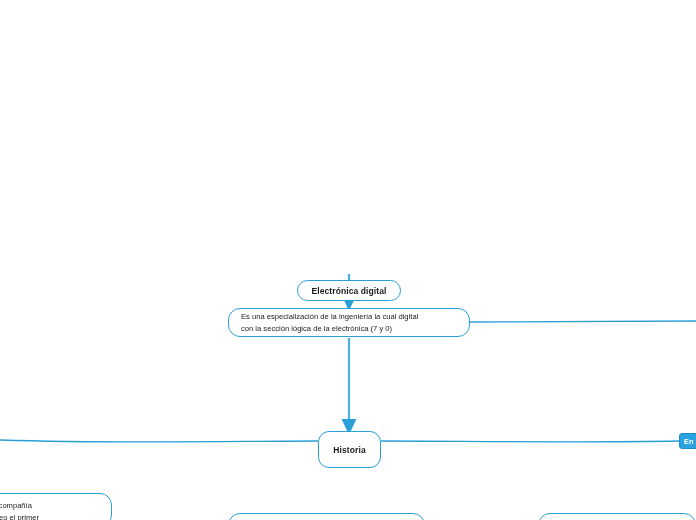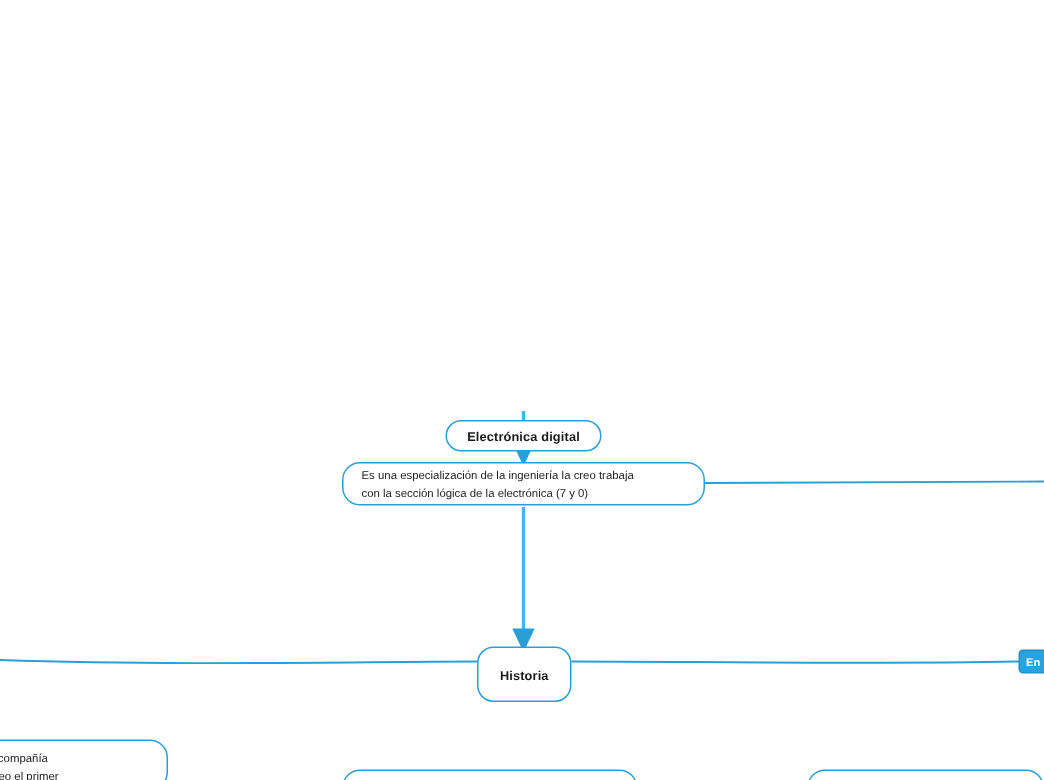--- a/index.html
+++ b/index.html
@@ -164,21 +164,21 @@
 
     <path d="M381,441 C460,441 580,443 680,441" fill="none" stroke="#2a9fd6" stroke-width="1.3"></path>
   </svg>
 
   <div class="node pill" id="node-root">
     <span>Electrónica digital</span>
   </div>
 
   <div class="node box" id="node-definition">
     <span class="txt">
-      <span>Es una especialización de la ingeniería la creo trabaja</span><br>
+      <span>Es una especialización de la ingeniería la cual digital</span><br>
       <span>con la sección lógica de la electrónica (7 y 0)</span>
     </span>
   </div>
 
   <div class="node pill" id="node-historia">
     <span>Historia</span>
   </div>
 
   <div class="node" id="node-kilby">
     <span>

